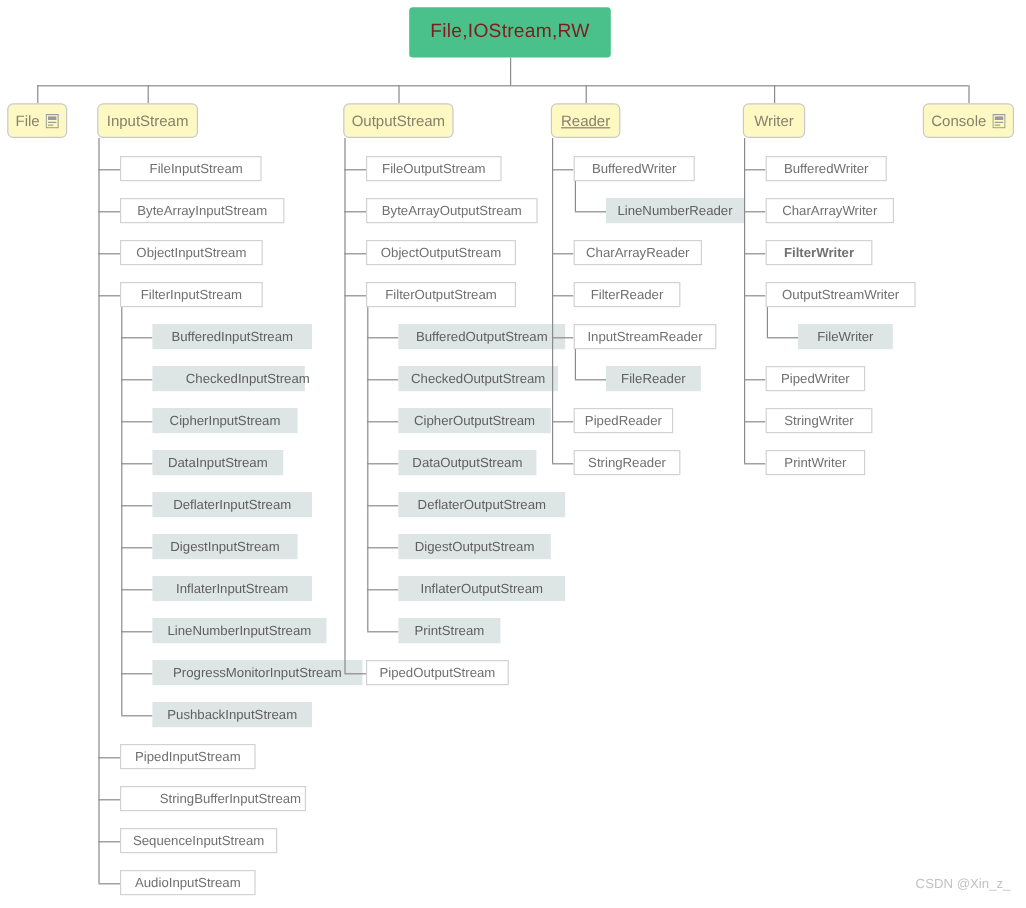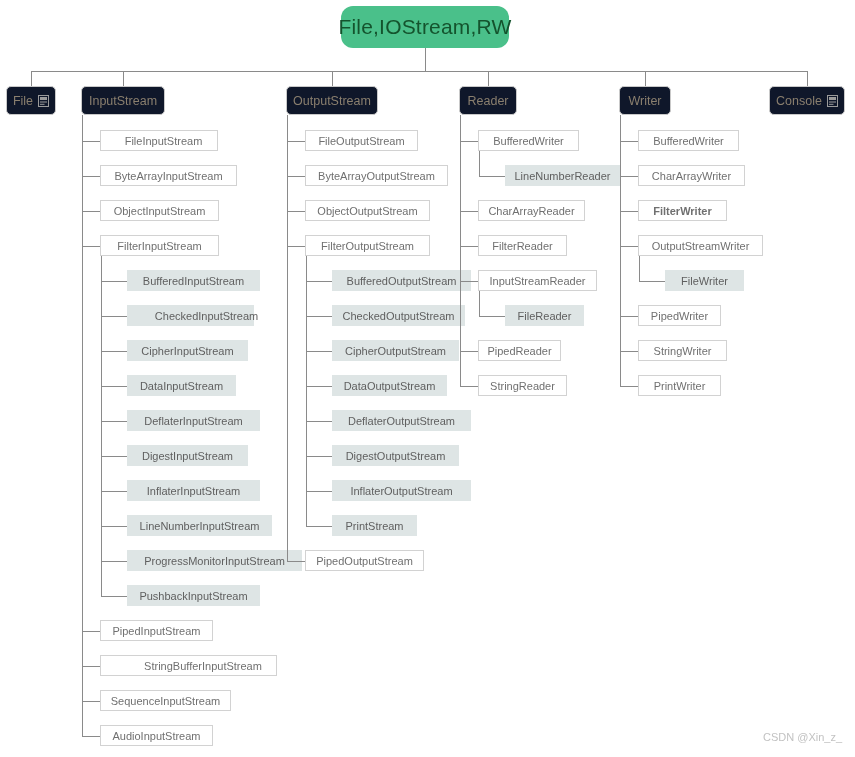--- a/index.html
+++ b/index.html
@@ -28,35 +28,35 @@
     background: #8a8a8a;
   }
   .line.v { width: 1px; }
   .line.h { height: 1px; }
 
   
   .node-root {
     position: absolute;
     box-sizing: border-box;
     background: #4ac08a;
-    color: #14532d;
-    border-radius: 12px;
-    font-size: 21px;
+    color: #7f1d1d;
+    border-radius: 3px;
+    font-size: 16px;
     display: flex;
     align-items: center;
     justify-content: center;
     white-space: nowrap;
     letter-spacing: .2px;
   }
 
   
   .node-l1 {
     position: absolute;
     box-sizing: border-box;
-    background: #0f172a;
+    background: #fef9c3;
     border: 1px solid #c9c9c9;
     border-radius: 5px;
     color: #8a7f6e;
     font-size: 12.5px;
     display: flex;
     align-items: center;
     justify-content: center;
     gap: 5px;
     white-space: nowrap;
   }
@@ -178,21 +178,21 @@
     </div>
     <div class="line h" style="left: 101px; top: 595.5px; width: 26px;"></div>
     <div class="node-l3" style="left: 127px; top: 585px; width: 133px; height: 21px;">
       <span>PushbackInputStream</span>
     </div>
     <div class="line h" style="left: 82px; top: 630.5px; width: 18px;"></div>
     <div class="node-l2" style="left: 100px; top: 620px; width: 113px; height: 21px;">
       <span>PipedInputStream</span>
     </div>
     <div class="line h" style="left: 82px; top: 665.5px; width: 18px;"></div>
-    <div class="node-l2" style="left: 100px; top: 655px; width: 177px; height: 21px; padding-left: 36px;">
+    <div class="node-l2" style="left: 100px; top: 655px; width: 155px; height: 21px; padding-left: 36px;">
       <span>StringBufferInputStream</span>
     </div>
     <div class="line h" style="left: 82px; top: 700.5px; width: 18px;"></div>
     <div class="node-l2" style="left: 100px; top: 690px; width: 131px; height: 21px;">
       <span>SequenceInputStream</span>
     </div>
     <div class="line h" style="left: 82px; top: 735.5px; width: 18px;"></div>
     <div class="node-l2" style="left: 100px; top: 725px; width: 113px; height: 21px;">
       <span>AudioInputStream</span>
     </div>
@@ -248,21 +248,21 @@
     </div>
     <div class="line h" style="left: 306px; top: 525.5px; width: 26px;"></div>
     <div class="node-l3" style="left: 332px; top: 515px; width: 85px; height: 21px;">
       <span>PrintStream</span>
     </div>
     <div class="line h" style="left: 287px; top: 560.5px; width: 18px;"></div>
     <div class="node-l2" style="left: 305px; top: 550px; width: 119px; height: 21px;">
       <span>PipedOutputStream</span>
     </div>
     <div class="line v" style="left: 488px; top: 71px; height: 15px;"></div>
-    <div class="node-l1" style="left: 459px; top: 86px; width: 58px; height: 29px;">
+    <div class="node-l1" style="left: 459px; top: 86px; width: 58px; height: 29px; text-decoration: underline;">
       <span>Reader</span>
     </div>
     <div class="line v" style="left: 460px; top: 115px; height: 270.5px;"></div>
     <div class="line h" style="left: 460px; top: 140.5px; width: 18px;"></div>
     <div class="node-l2" style="left: 478px; top: 130px; width: 101px; height: 21px;">
       <span>BufferedWriter</span>
     </div>
     <div class="line v" style="left: 479px; top: 151px; height: 24.5px;"></div>
     <div class="line h" style="left: 479px; top: 175.5px; width: 26px;"></div>
     <div class="node-l3" style="left: 505px; top: 165px; width: 115px; height: 21px;">

